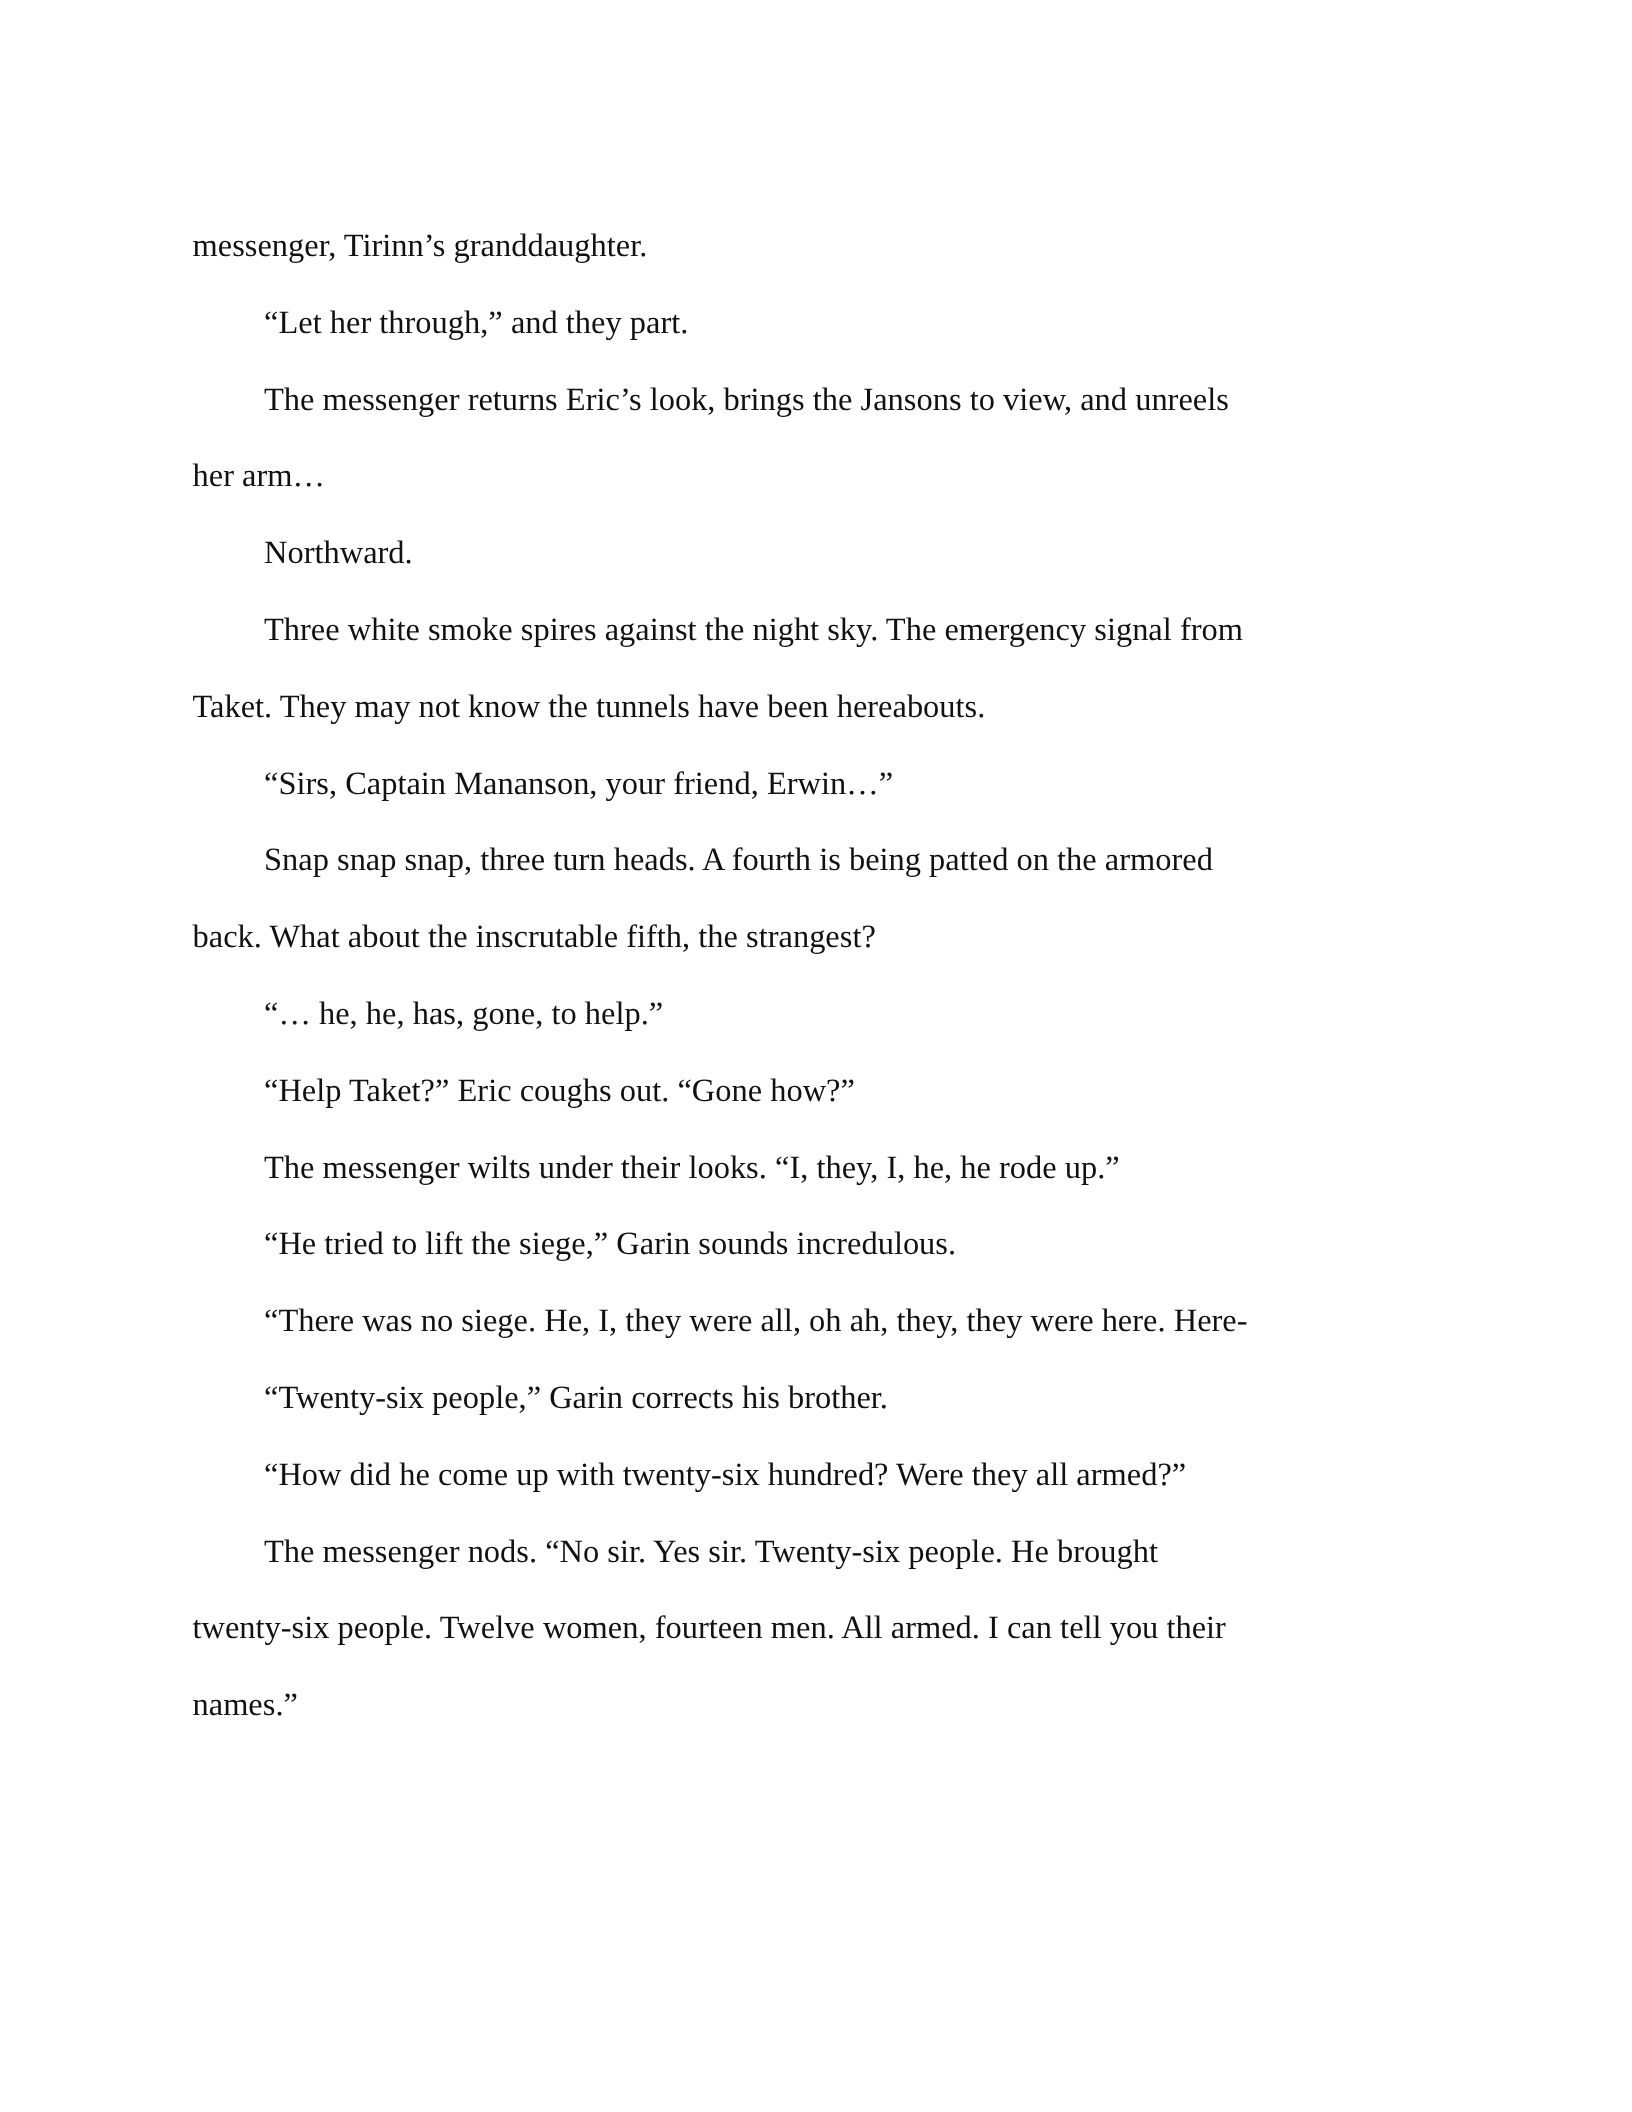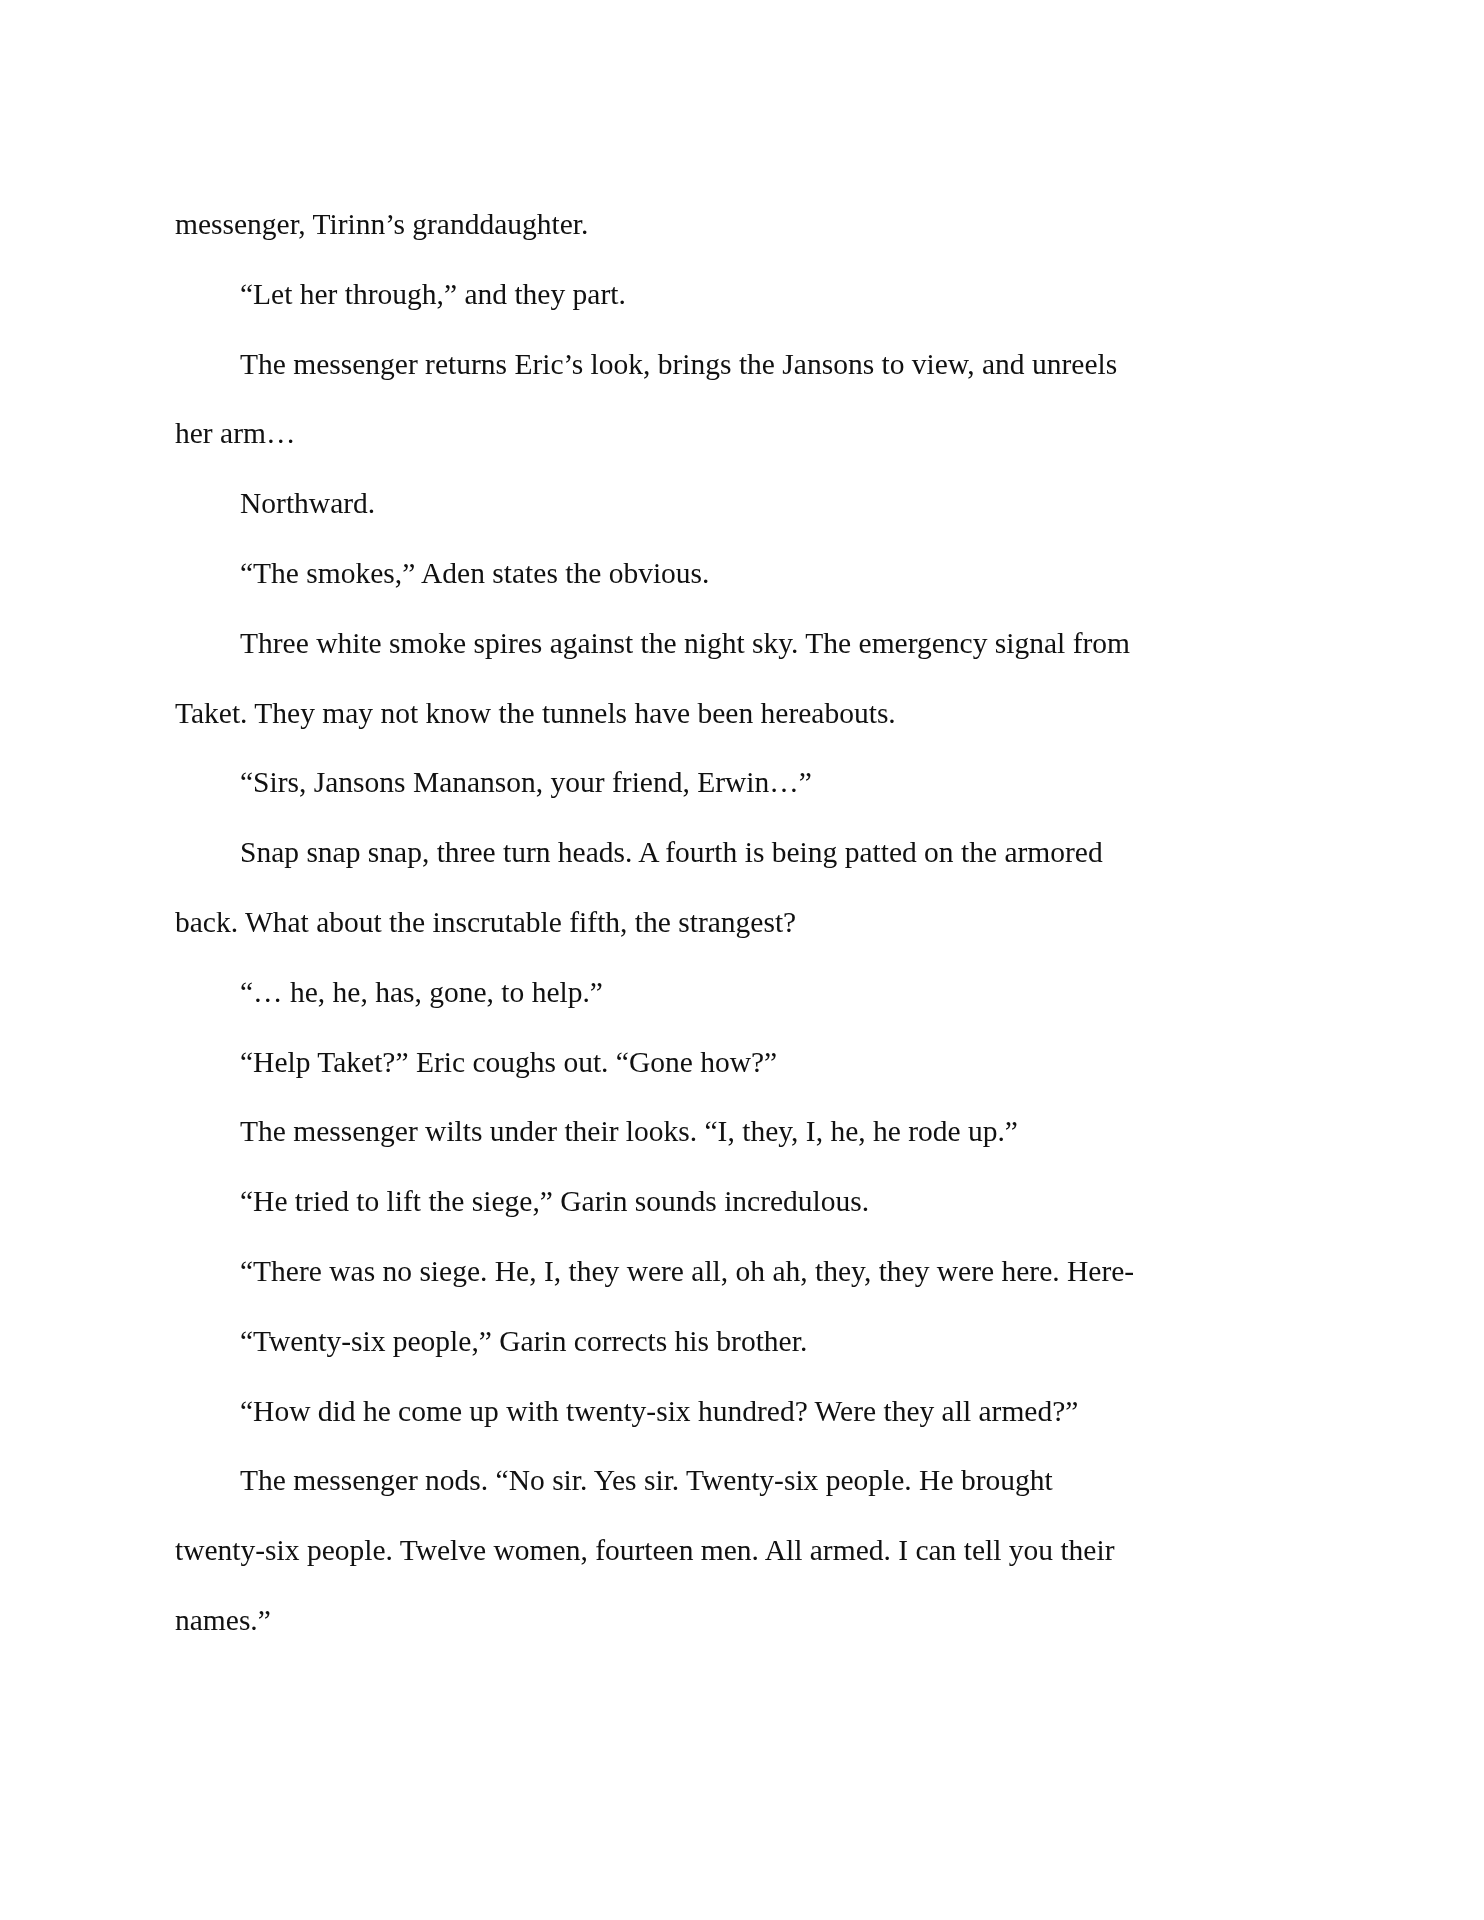--- a/index.html
+++ b/index.html
@@ -43,24 +43,23 @@
 </head>
 <body>
 
 <div class="page">
   <div class="text-body">
     <span class="line">messenger, Tirinn’s granddaughter.</span>
     <span class="line indent">“Let her through,” and they part.</span>
     <span class="line indent">The messenger returns Eric’s look, brings the Jansons to view, and unreels</span>
     <span class="line">her arm…</span>
     <span class="line indent">Northward.</span>
-    <span class="line indent">“The smokes,” Aden states the obvious.</span>
     <span class="line indent">Three white smoke spires against the night sky. The emergency signal from</span>
     <span class="line">Taket. They may not know the tunnels have been hereabouts.</span>
-    <span class="line indent">“Sirs, Jansons Mananson, your friend, Erwin…”</span>
+    <span class="line indent">“Sirs, Captain Mananson, your friend, Erwin…”</span>
     <span class="line indent">Snap snap snap, three turn heads. A fourth is being patted on the armored</span>
     <span class="line">back. What about the inscrutable fifth, the strangest?</span>
     <span class="line indent">“… he, he, has, gone, to help.”</span>
     <span class="line indent">“Help Taket?” Eric coughs out. “Gone how?”</span>
     <span class="line indent">The messenger wilts under their looks. “I, they, I, he, he rode up.”</span>
     <span class="line indent">“He tried to lift the siege,” Garin sounds incredulous.</span>
     <span class="line indent">“There was no siege. He, I, they were all, oh ah, they, they were here. Here-</span>
     <span class="line indent">“Twenty-six people,” Garin corrects his brother.</span>
     <span class="line indent">“How did he come up with twenty-six hundred? Were they all armed?”</span>
     <span class="line indent">The messenger nods. “No sir. Yes sir. Twenty-six people. He brought</span>

